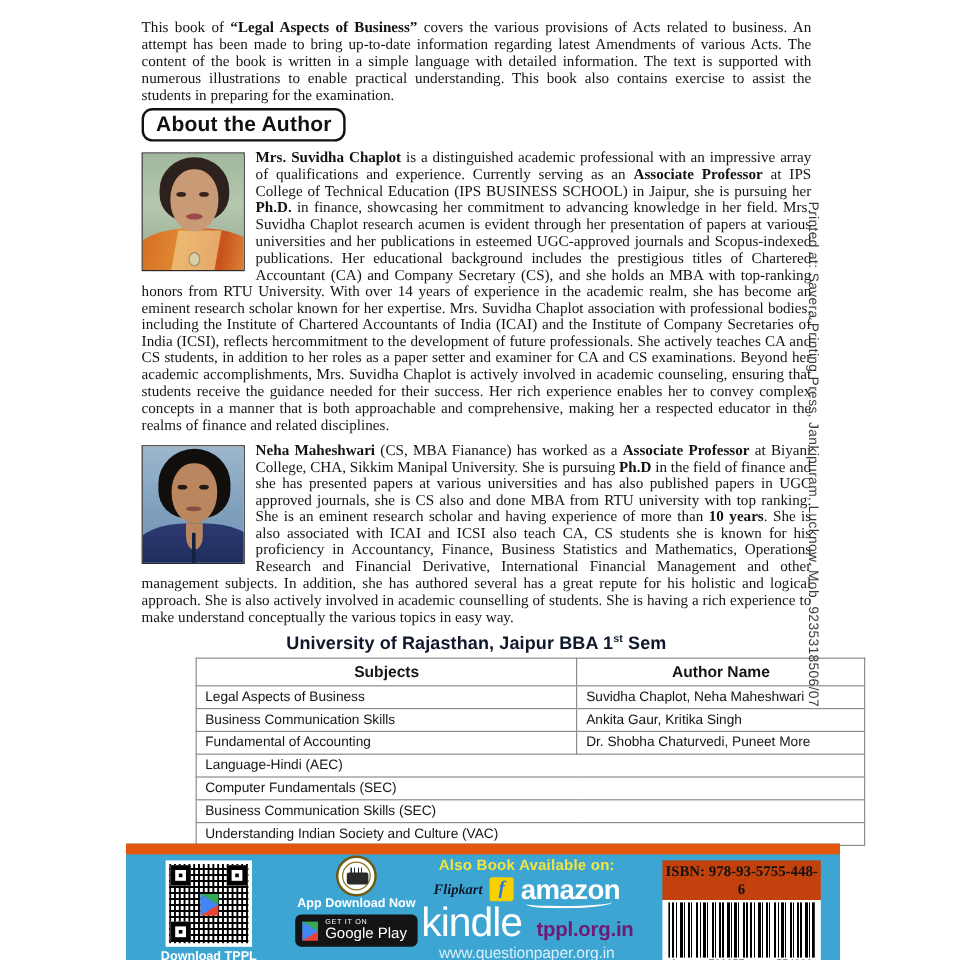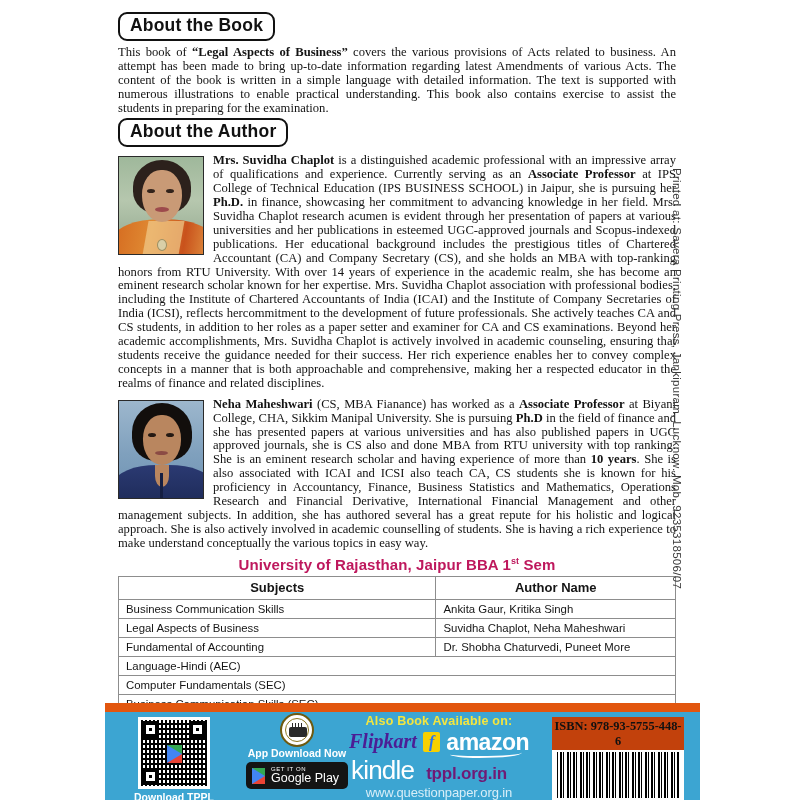--- a/index.html
+++ b/index.html
@@ -93,34 +93,35 @@
               background:#b9865f; border-radius:0 0 50% 50%; }
   .p2 .plack { position:absolute; left:41px; top:72px; width:3px; height:30px;
               background:#151f42; }
 
   
   .course-title {
     font-family: "Liberation Sans", sans-serif;
     font-weight: bold;
     font-size: 15px;
     text-align: center;
-    color: #be185d;
+    color: #0f172a;
     margin-top: 5px;
     letter-spacing: .1px;
   }
   .course-title sup { font-size: 9px; vertical-align: super; }
 
   
   table.subjects {
     width: 100%;
     border-collapse: collapse;
     margin-top: 3px;
     font-family: "Liberation Sans", sans-serif;
     font-size: 11.4px;
     color: #151515;
+    margin-left: 45px;
   }
   table.subjects td, table.subjects th {
     border: 1px solid #8d8d8d;
     padding: 3px 7px;
     text-align: left;
     vertical-align: middle;
     height: 18px;
   }
   table.subjects th {
     font-weight: bold;
@@ -215,39 +216,39 @@
 
   
   .stores-col { position: absolute; left: 244px; top: 11px; width: 180px; }
   .stores-title {
     font-family: "Liberation Sans", sans-serif; font-weight: bold;
     font-size: 12.5px; color: #f3e53f; text-align: center; letter-spacing: .2px;
   }
   .store-row { display:flex; align-items:center; justify-content:center; gap:6px; margin-top:2px; }
   .flipkart {
     font-family: "Liberation Serif", serif; font-style: italic; font-weight: bold;
-    font-size: 20px; color: #4c1d95;
+    font-size: 12px; color: #0f172a;
   }
   .fk-box {
     width: 20px; height: 20px; background: #f7d000; border-radius: 2px;
     color: #2874f0; font-family:"Liberation Serif",serif; font-weight:bold;
     font-size: 16px; line-height: 19px; text-align:center; font-style: italic;
   }
   .amazon {
     font-family: "Liberation Sans", sans-serif; font-weight: bold;
     font-size: 23px; color: #fff; line-height: 22px; letter-spacing: -.5px;
     position: relative;
   }
   .amazon .smile {
     position:absolute; left:4px; bottom:-5px; width:72px; height:9px;
     border-bottom: 2.5px solid #fff; border-radius: 0 0 60% 40%;
   }
   .store-row2 { display:flex; align-items:baseline; justify-content:flex-start; gap:12px; margin-top:5px; padding-left:2px;}
   .kindle {
-    font-family: "Liberation Sans", sans-serif; font-size: 26px; color: #fff;
+    font-family: "Liberation Sans", sans-serif; font-size: 34px; color: #fff;
     line-height: 24px; letter-spacing: -.8px;
   }
   .tpplurl {
     font-family: Liberation Sans, sans-serif; font-weight: bold;
     font-size: 17px; color: #701a75; letter-spacing: -.2px;
   }
   .qpurl {
     font-family: "Liberation Sans", sans-serif; font-size: 13px;
     color: #d8eef8; text-align: center; margin-top: 1px; letter-spacing: -.1px;
   }
@@ -274,21 +275,20 @@
   }
 </style>
 </head>
 <body>
 
 <div class="page">
 
   <div class="content">
 
     <div>
-      <div class="pill">About the Book</div>
       <p class="para" id="about-book-para">This book of <b>“Legal Aspects of Business”</b> covers the various provisions of Acts related to business. An attempt has been made to bring up-to-date information regarding latest Amendments of various Acts. The content of the book is written in a simple language with detailed information. The text is supported with numerous illustrations to enable practical understanding. This book also contains exercise to assist the students in preparing for the examination.</p>
     </div>
 
     <div style="margin-top:3px;">
       <div class="pill">About the Author</div>
 
       
       <div class="author-block">
         <div class="photo p1">
           <span class="sky"></span>
@@ -329,26 +329,26 @@
 
     <table class="subjects">
       <thead>
         <tr>
           <th class="col-subject">Subjects</th>
           <th>Author Name</th>
         </tr>
       </thead>
       <tbody id="subjects-body">
           <tr>
+            <td class="col-subject">Legal Aspects of Business</td>
+            <td>Suvidha Chaplot, Neha Maheshwari</td>
+          </tr>
+          <tr>
             <td class="col-subject">Business Communication Skills</td>
             <td>Ankita Gaur, Kritika Singh</td>
-          </tr>
-          <tr>
-            <td class="col-subject">Legal Aspects of Business</td>
-            <td>Suvidha Chaplot, Neha Maheshwari</td>
           </tr>
           <tr>
             <td class="col-subject">Fundamental of Accounting</td>
             <td>Dr. Shobha Chaturvedi, Puneet More</td>
           </tr>
           <tr>
             <td class="col-subject" colspan="2">Language-Hindi (AEC)</td>
           </tr>
           <tr>
             <td class="col-subject" colspan="2">Computer Fundamentals (SEC)</td>

